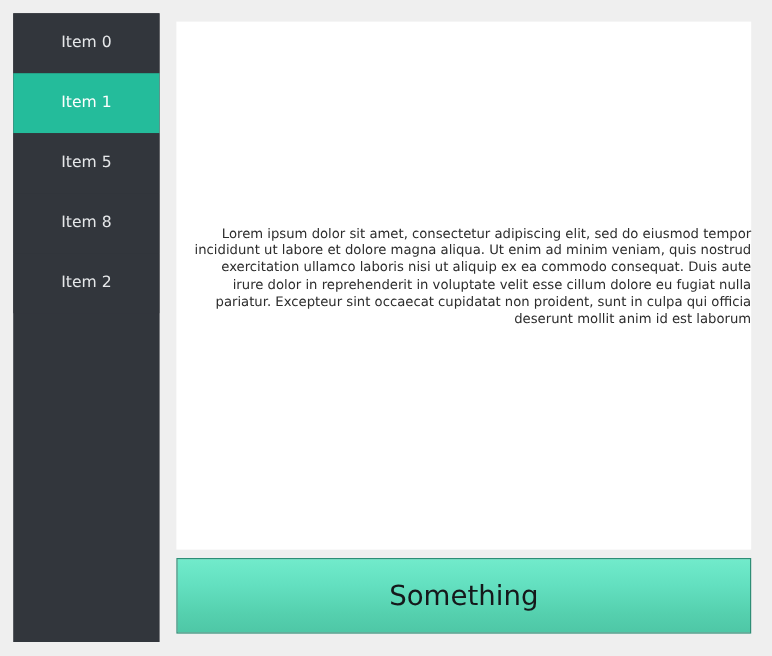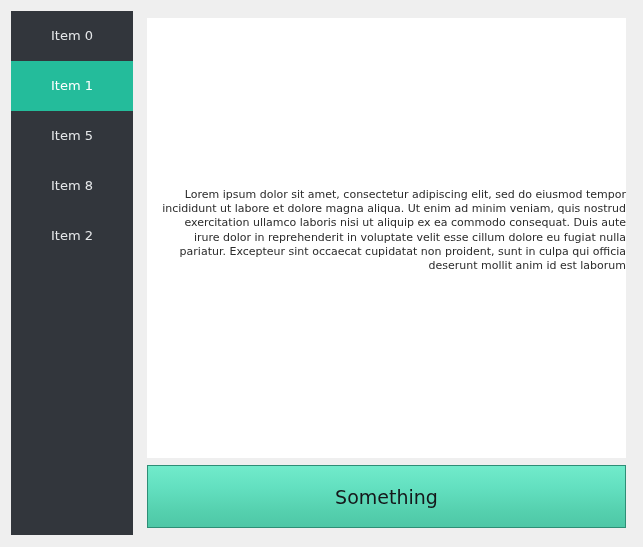--- a/index.html
+++ b/index.html
@@ -71,21 +71,21 @@
   .action-button {
     position: absolute;
     left: 147px;
     top: 465px;
     width: 479px;
     height: 63px;
     box-sizing: border-box;
     border: 1px solid #2e8e76;
     background: linear-gradient(to bottom, #71ebcb 0%, #63e0c0 35%, #55d0ae 75%, #4ec7a6 100%);
     color: #15181b;
-    font-size: 19px;
+    font-size: 23px;
     font-family: "DejaVu Sans", "Liberation Sans", sans-serif;
     display: flex;
     align-items: center;
     justify-content: center;
     cursor: pointer;
     padding: 0;
   }
 </style>
 </head>
 <body>

